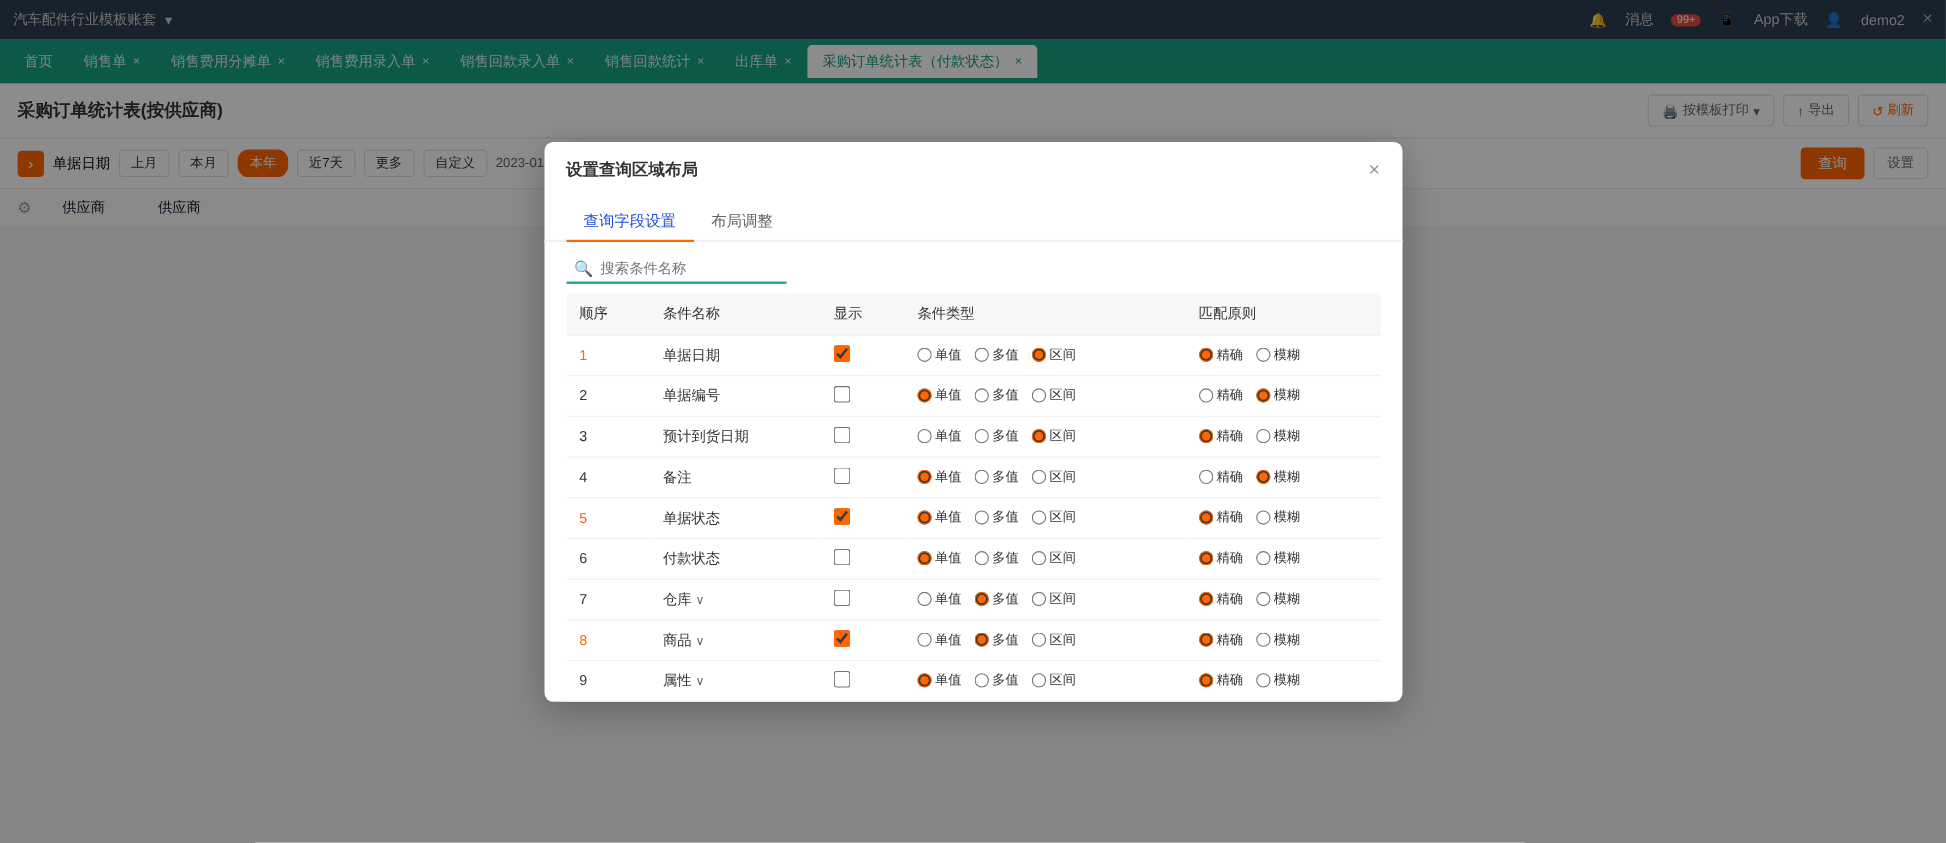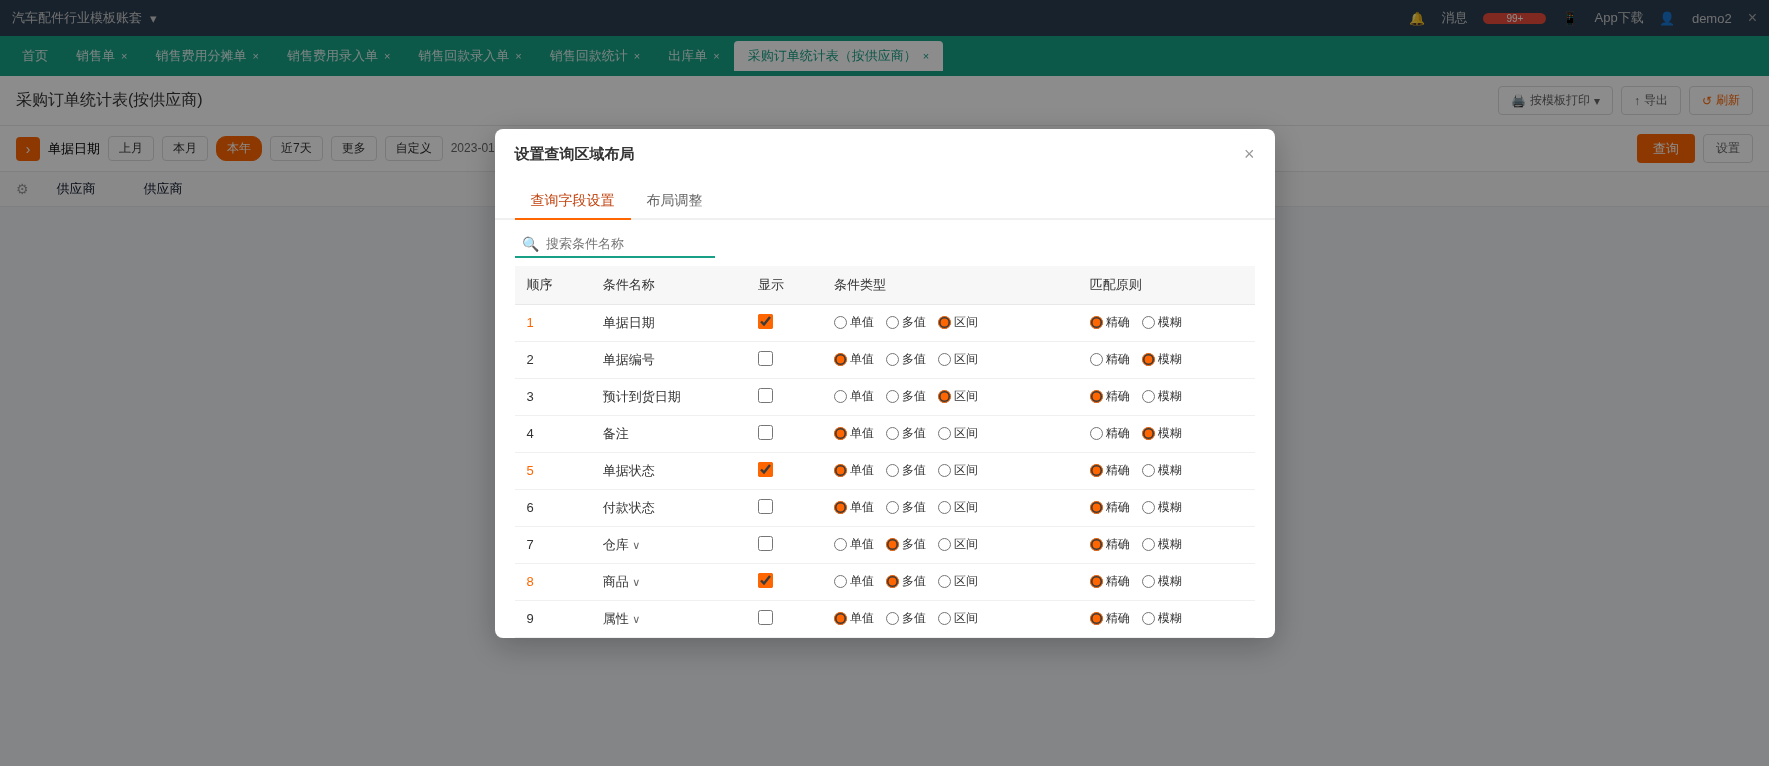--- a/index.html
+++ b/index.html
@@ -11,21 +11,21 @@
       background: #2c3e50;
       display: flex;
       align-items: center;
       justify-content: space-between;
       padding: 0 12px;
       color: #ccc;
     }
     .top-bar-left { display: flex; align-items: center; gap: 8px; font-size: 13px; }
     .top-bar-right { display: flex; align-items: center; gap: 16px; font-size: 13px; }
     .top-bar-right .badge {
-      background: #e74c3c; color: white; border-radius: 10px; padding: 0 23px; font-size: 10px;
+      background: #e74c3c; color: white; border-radius: 10px; padding: 0 5px; font-size: 10px;
     }
     .close-icon-top { color: #aaa; cursor: pointer; font-size: 16px; }
 
     
     .nav-bar {
       height: 40px;
       background: #17a085;
       display: flex;
       align-items: center;
       padding: 0 8px;
@@ -43,21 +43,21 @@
 
     
     .page-header {
       background: white;
       padding: 10px 16px;
       display: flex;
       align-items: center;
       justify-content: space-between;
       border-bottom: 1px solid #e8e8e8;
     }
-    .page-title { font-size: 16px; font-weight: 400; color: #333; }
+    .page-title { font-size: 16px; font-weight: 700; color: #333; }
     .page-actions { display: flex; gap: 8px; align-items: center; }
     .btn-print { border: 1px solid #ddd; background: white; padding: 5px 12px; border-radius: 4px; cursor: pointer; font-size: 12px; color: #666; display: flex; align-items: center; gap: 4px; }
     .btn-export { border: 1px solid #ddd; background: white; padding: 5px 12px; border-radius: 4px; cursor: pointer; font-size: 12px; color: #666; display: flex; align-items: center; gap: 4px; }
     .btn-refresh { border: 1px solid #ddd; background: white; padding: 5px 12px; border-radius: 4px; cursor: pointer; font-size: 12px; color: #f60; display: flex; align-items: center; gap: 4px; }
 
     
     .filter-bar {
       background: white;
       padding: 8px 16px;
       display: flex;
@@ -121,21 +121,21 @@
       margin-top: 8px;
     }
     .modal-tab {
       padding: 8px 16px;
       cursor: pointer;
       font-size: 14px;
       color: #666;
       border-bottom: 2px solid transparent;
       margin-bottom: -2px;
     }
-    .modal-tab.active { color: #c2410c; border-bottom-color: #f60; font-weight: 500; }
+    .modal-tab.active { color: #1d4ed8; border-bottom-color: #f60; font-weight: 500; }
 
     
     .modal-search {
       padding: 12px 20px 8px;
       display: flex; align-items: center;
     }
     .search-input-wrap {
       display: flex; align-items: center;
       border-bottom: 2px solid #17a085;
       padding: 4px 8px; gap: 6px; width: 200px;
@@ -226,21 +226,21 @@
   </div>
   <div class="nav-tab">
     <span>销售回款统计</span>
     <span class="close-x">×</span>
   </div>
   <div class="nav-tab">
     <span>出库单</span>
     <span class="close-x">×</span>
   </div>
   <div class="nav-tab active">
-    <span>采购订单统计表（按供应商）</span>
+    <span>采购订单统计表（付款状态）</span>
     <span class="close-x">×</span>
   </div>
 </div>
 
 <div class="page-header">
   <div class="page-title">采购订单统计表(按供应商)</div>
   <div class="page-actions">
     <button class="btn-print">
       <span>🖨️</span>
       <span>按模板打印</span>

